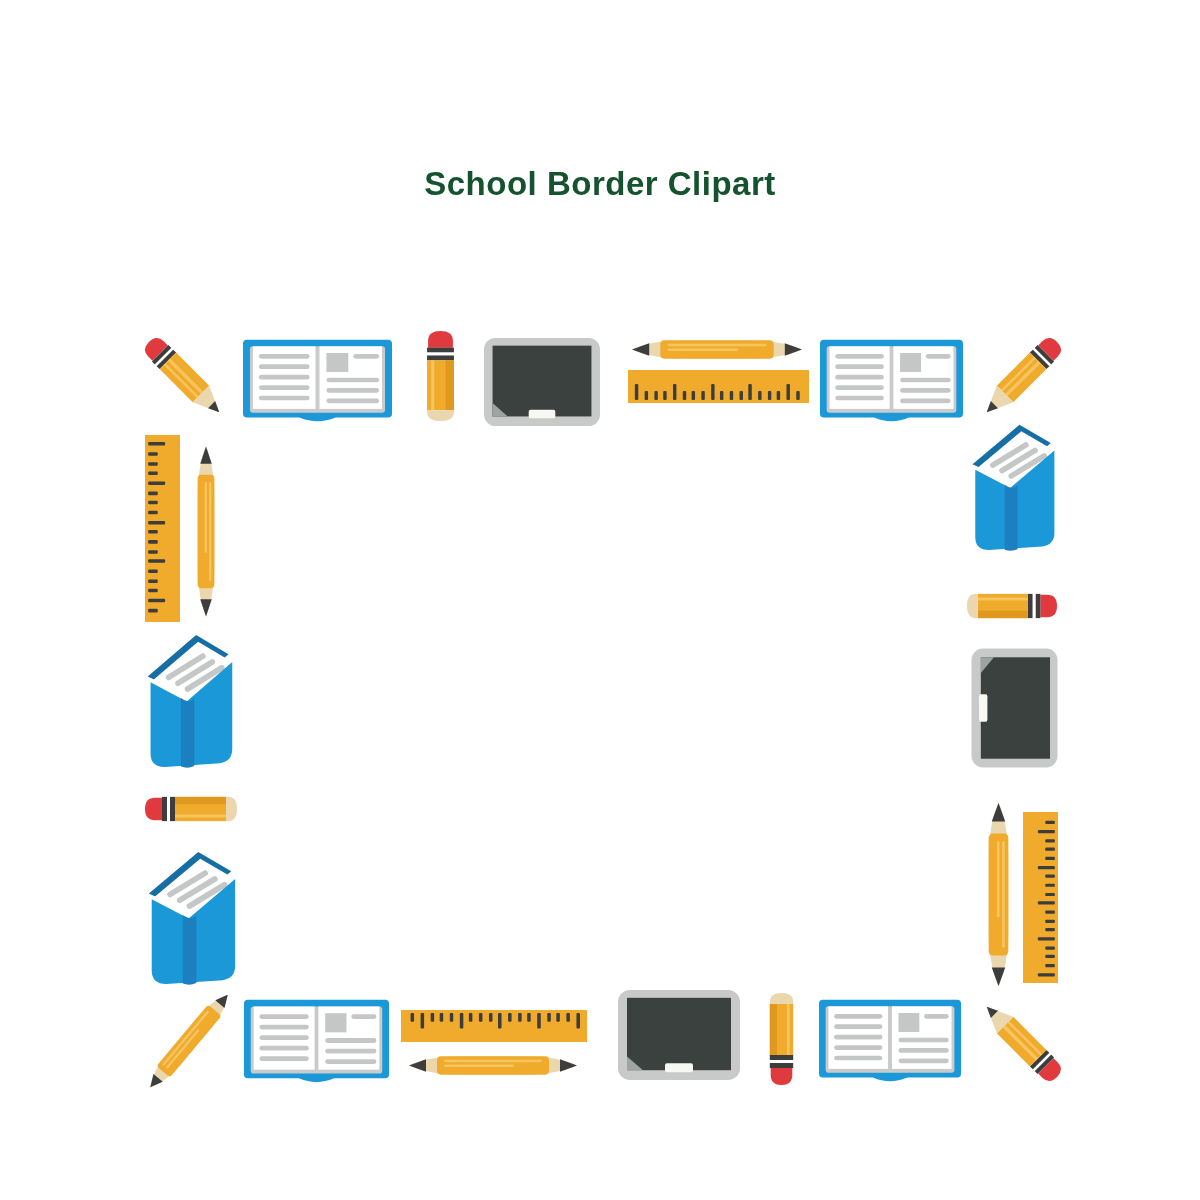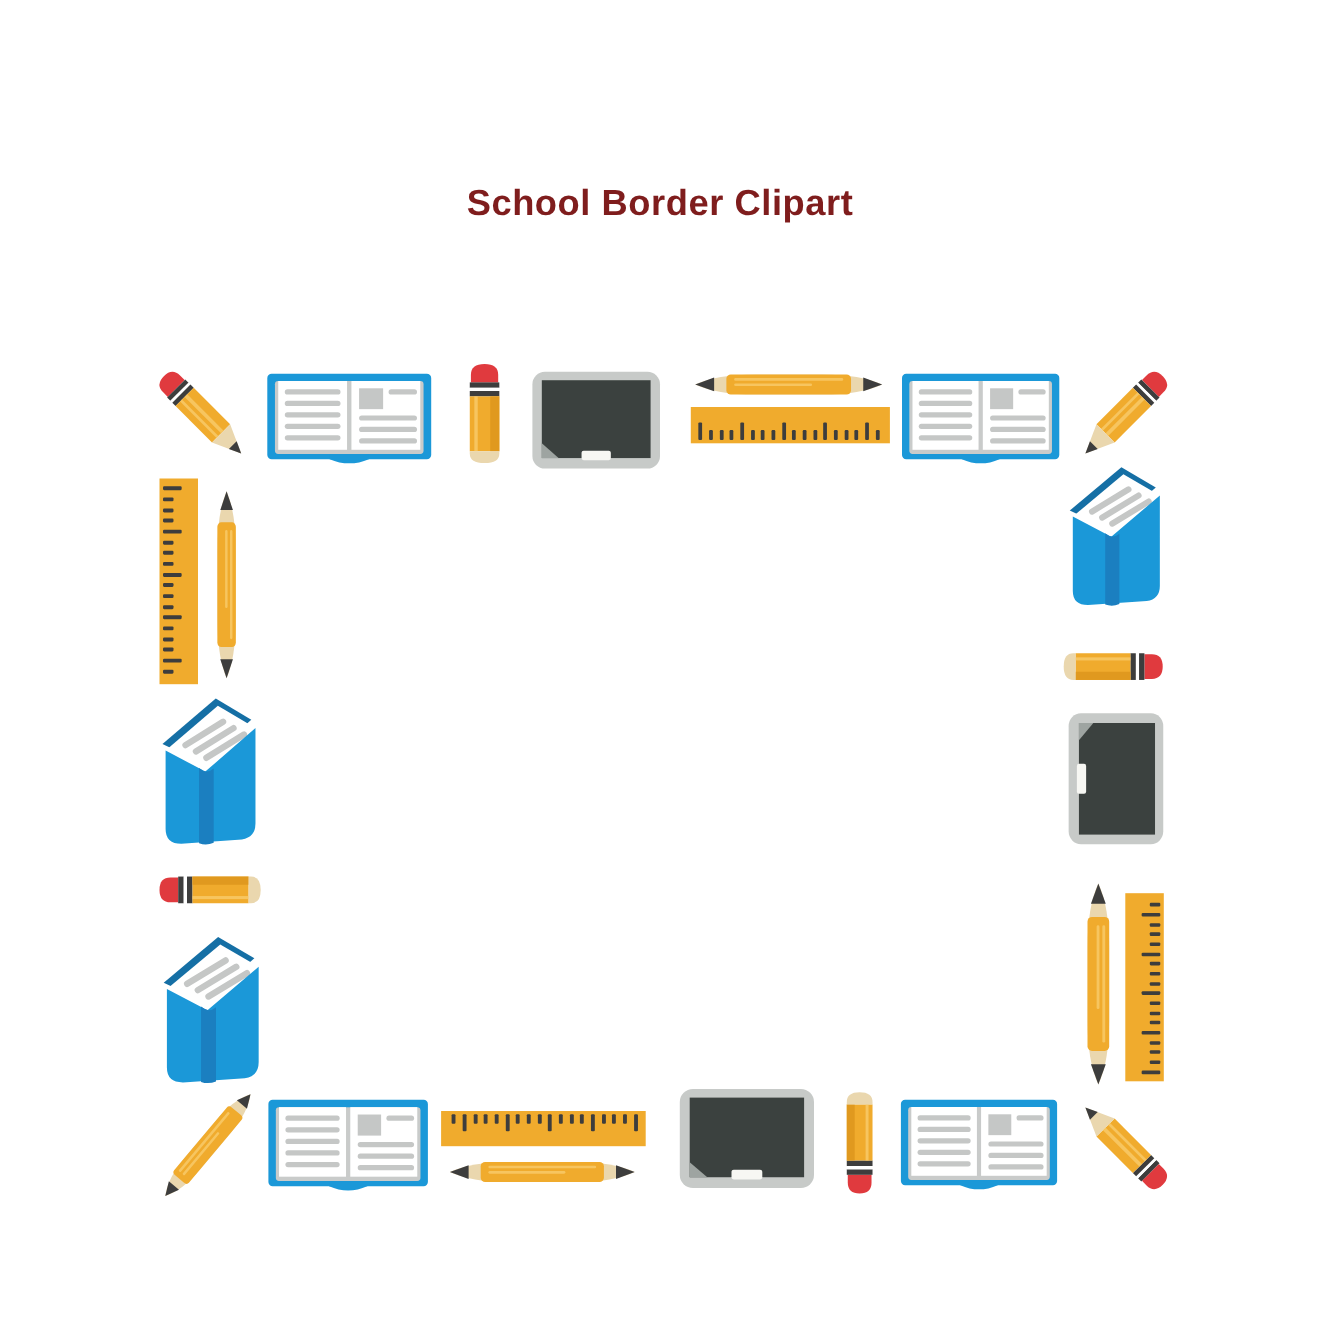--- a/index.html
+++ b/index.html
@@ -6,21 +6,21 @@
   body{
     width:1200px;height:1200px;
     position:relative;
     background:var(--background,#fff);
     font-family:"Liberation Sans",sans-serif;
     overflow:hidden;
   }
   .title{
     position:absolute;top:165px;left:0;width:100%;
     text-align:center;
-    font-size:33px;font-weight:600;color:#7f1d1d;letter-spacing:.5px;
+    font-size:33px;font-weight:600;color:#14532d;letter-spacing:.5px;
   }
   #border{position:absolute;inset:0;}
   .clip-item{position:absolute;}
   .clip-item svg{width:100%;height:100%;display:block;overflow:visible;}
 
   
   .f-yellow{fill:var(--pencil_yellow);}
   .f-yellow-l{fill:var(--pencil_yellow_light);}
   .f-yellow-d{fill:var(--pencil_yellow_dark);}
   .f-wood{fill:var(--wood_beige);}

